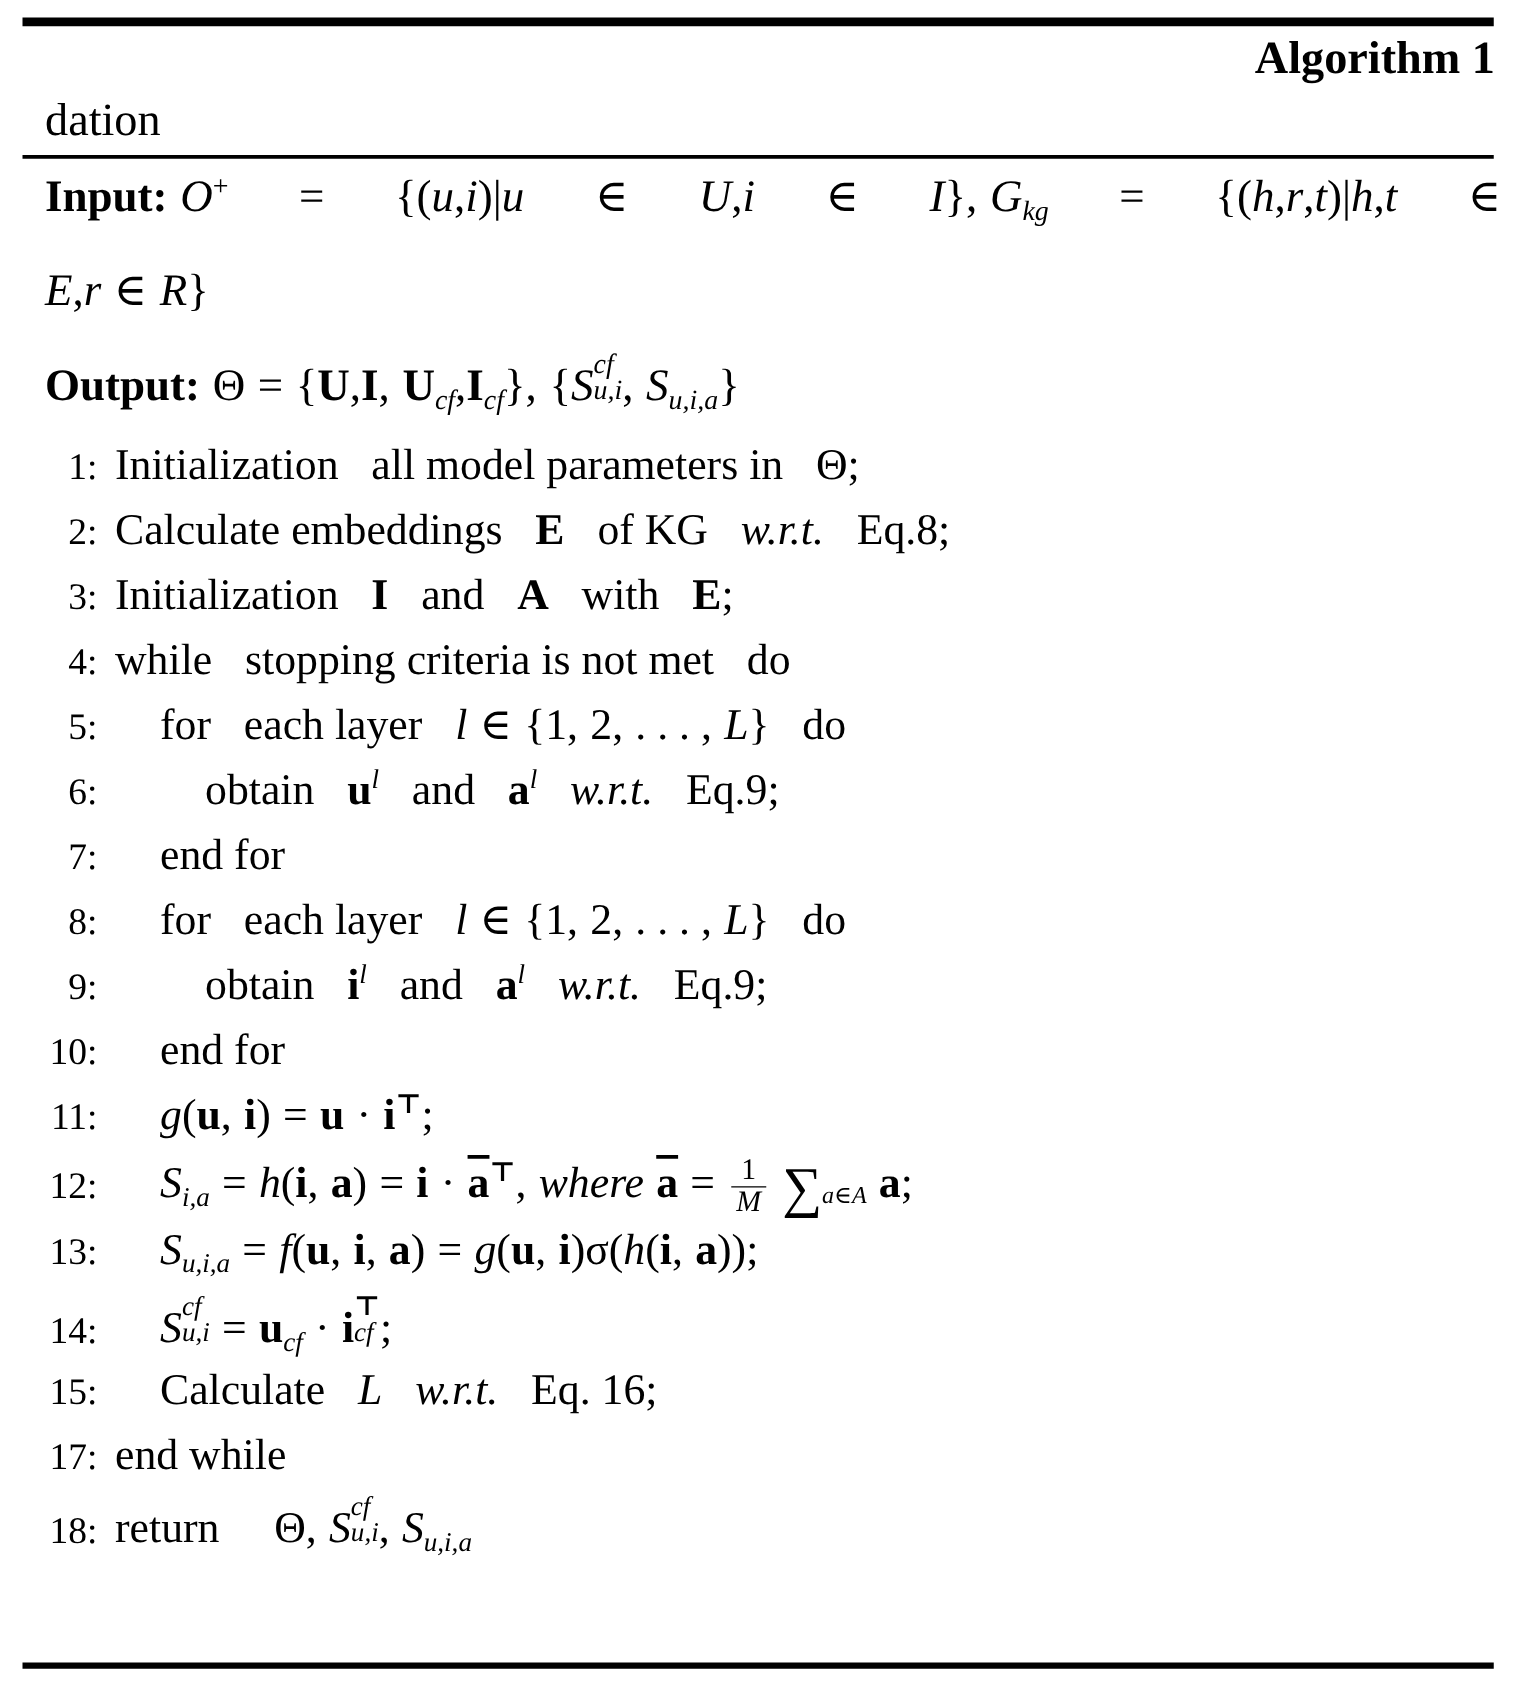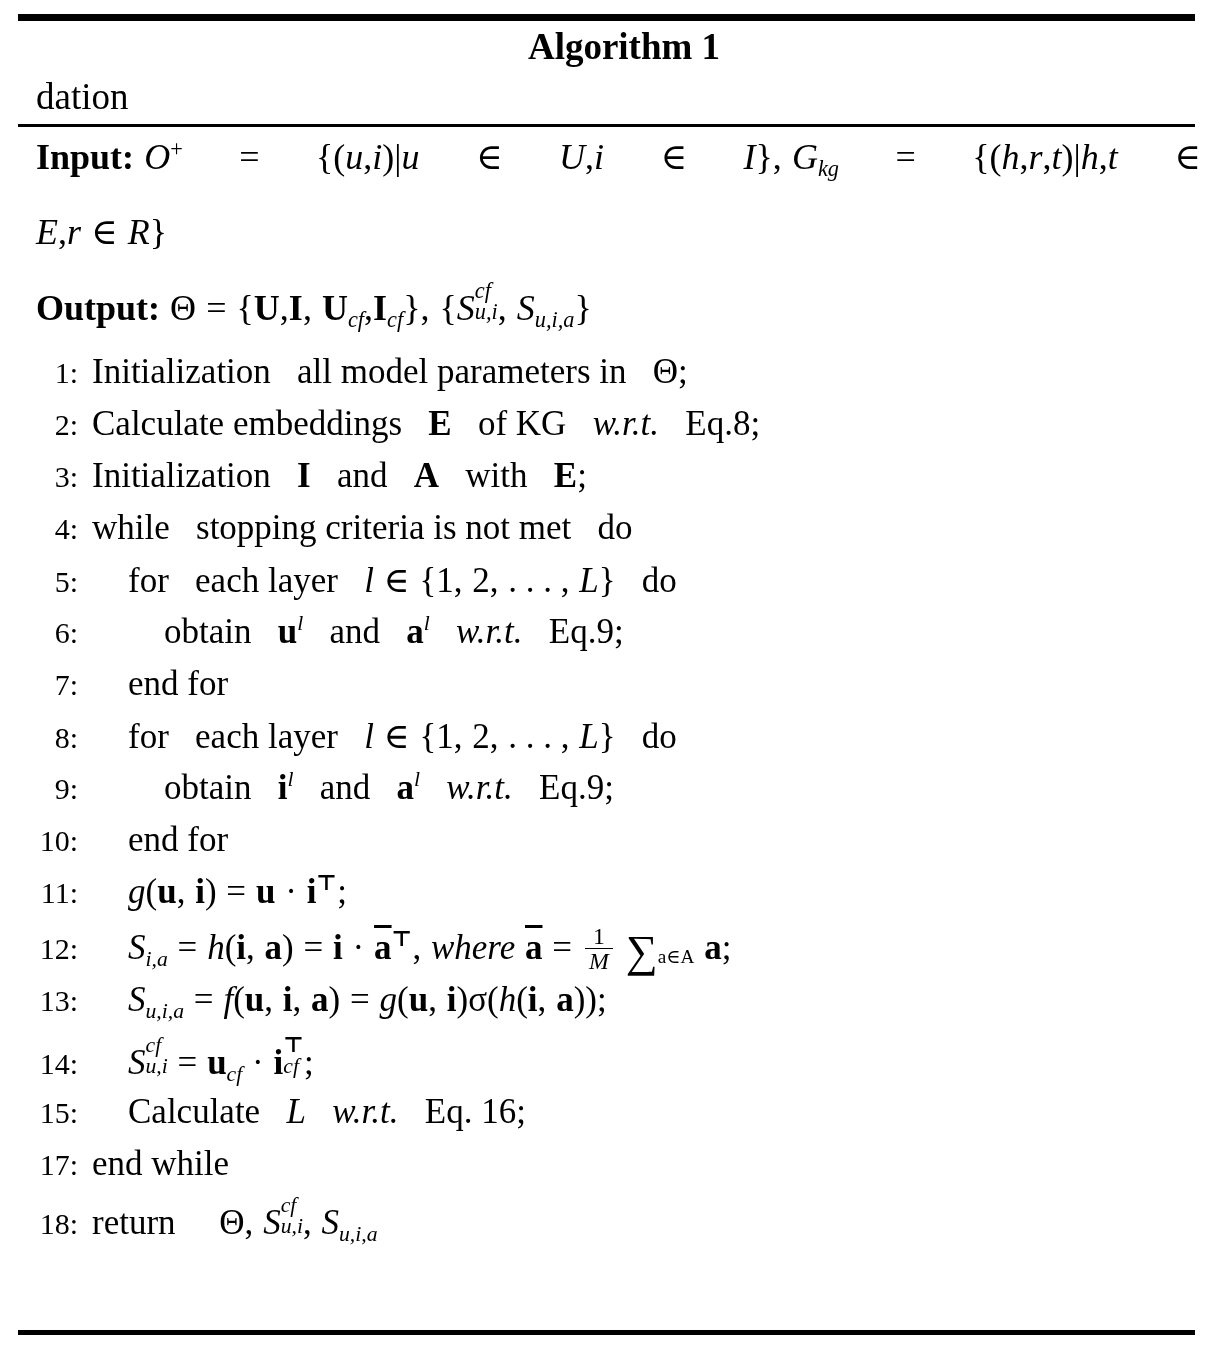--- a/index.html
+++ b/index.html
@@ -43,21 +43,21 @@
     width: 1160px;
     font-size: 37px;
     line-height: 50px;
     text-align: justify;
   }
   .title-block .alg-label {
     font-weight: bold;
   }
   .title-line-1 {
     display: flex;
-    justify-content: center;
+    justify-content: flex-end;
     white-space: nowrap;
     margin-left: 16px;
   }
   .title-line-1 > span { display: inline-block; }
   .title-line-2 { white-space: nowrap; }
 
   
   .io-block {
     position: absolute;
     left: 36px;
@@ -142,21 +142,21 @@
     line-height: 1.02;
     margin: 0 0.12em;
   }
   .frac .num { display: block; border-bottom: 1.6px solid #000; padding: 0 0.18em; }
   .frac .den { display: block; padding: 0 0.18em; font-style: italic; }
   .bigsum {
     font-size: 1.28em;
     vertical-align: -0.16em;
     font-style: normal;
   }
-  .sumsub { font-size: 0.55em; vertical-align: -0.22em; }
+  .sumsub { font-size: 0.55em; font-style: italic; vertical-align: -0.22em; }
   .op { font-style: normal; }
   .sp { display: inline-block; width: 0.28em; }
   .spw { display: inline-block; width: 0.5em; }
 </style>
 </head>
 <body>
 
 <div class="algorithm">
 
   <div class="rule rule-top"></div>

